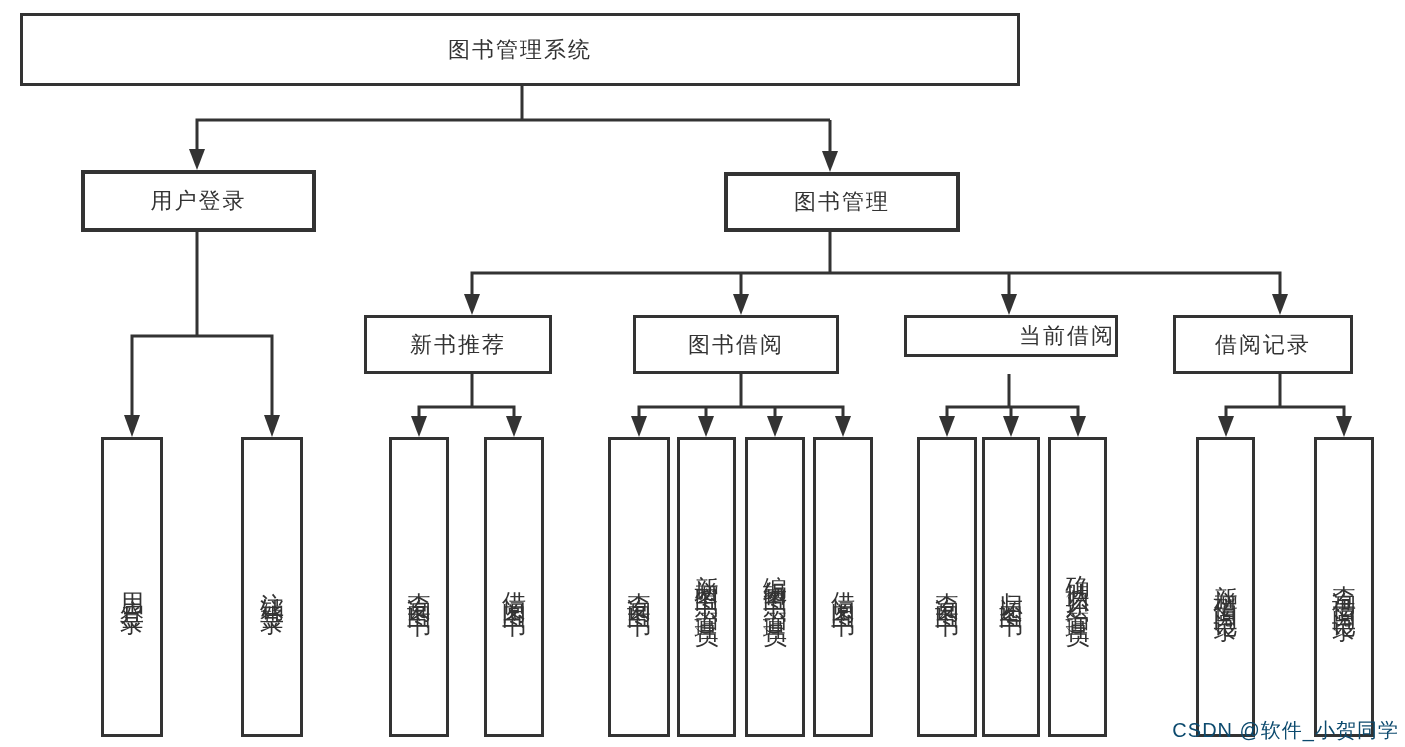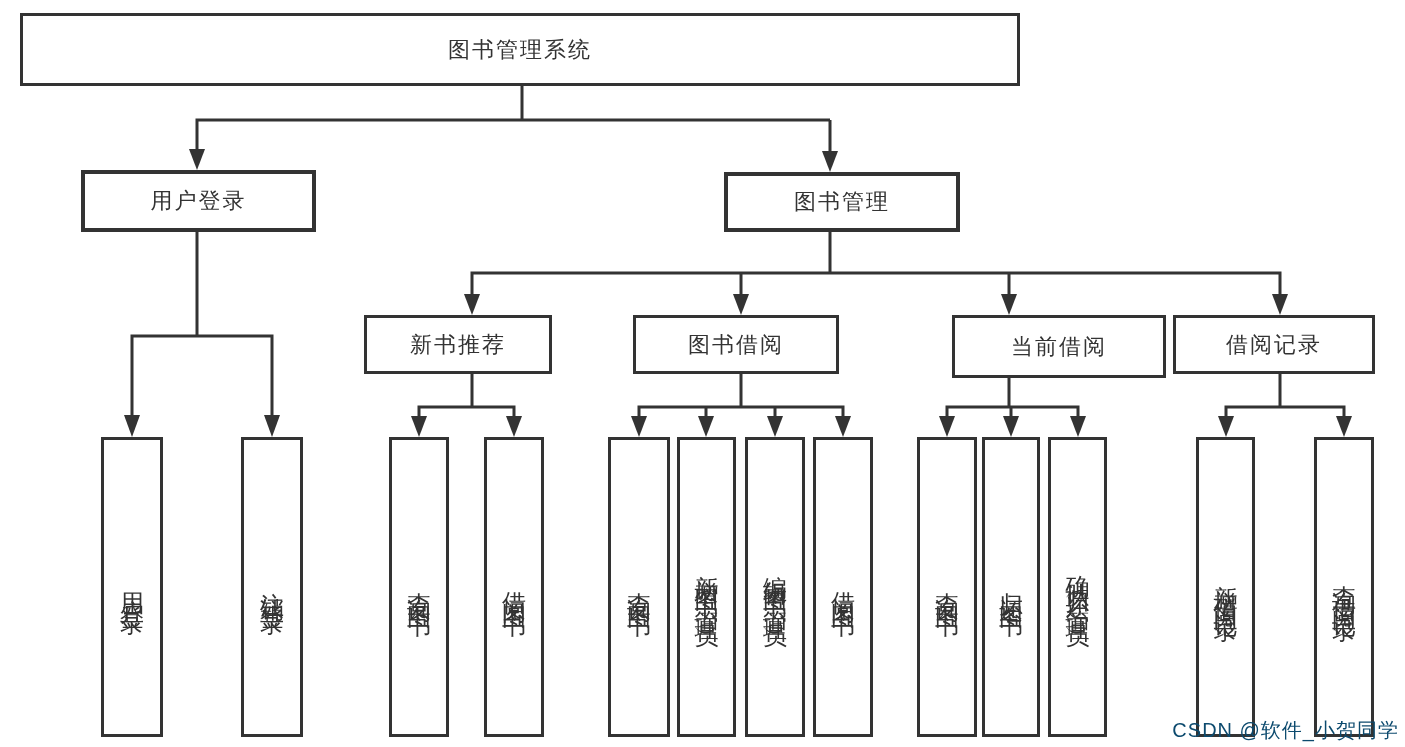--- a/index.html
+++ b/index.html
@@ -91,24 +91,24 @@
   <div class="box hbox l2" style="left:712px; top:172px; width:236px; height:60px;margin-left:12px;">
     <span>图书管理</span>
   </div>
 
   <div class="box hbox" style="left:364px; top:315px; width:188px; height:59px;">
     <span>新书推荐</span>
   </div>
   <div class="box hbox" style="left:633px; top:315px; width:206px; height:59px;">
     <span>图书借阅</span>
   </div>
-  <div class="box hbox" style="left:952px; top:315px; width:214px; height:63px;">
+  <div class="box hbox" style="left:904px; top:315px; width:214px; height:42px;justify-content:flex-end;">
     <span>当前借阅</span>
   </div>
-  <div class="box hbox" style="left:1173px; top:315px; width:202px; height:59px;font-family:Liberation Mono, monospace;">
+  <div class="box hbox" style="left:1173px; top:315px; width:180px; height:59px;font-family:Liberation Mono, monospace;">
     <span>借阅记录</span>
   </div>
 
   <div class="box vbox" style="left:101px; top:437px; width:62px; height:300px;">
     <span class="vtext">用户登录</span>
   </div>
   <div class="box vbox" style="left:241px; top:437px; width:62px; height:300px;">
     <span class="vtext">注销登录</span>
   </div>
 

